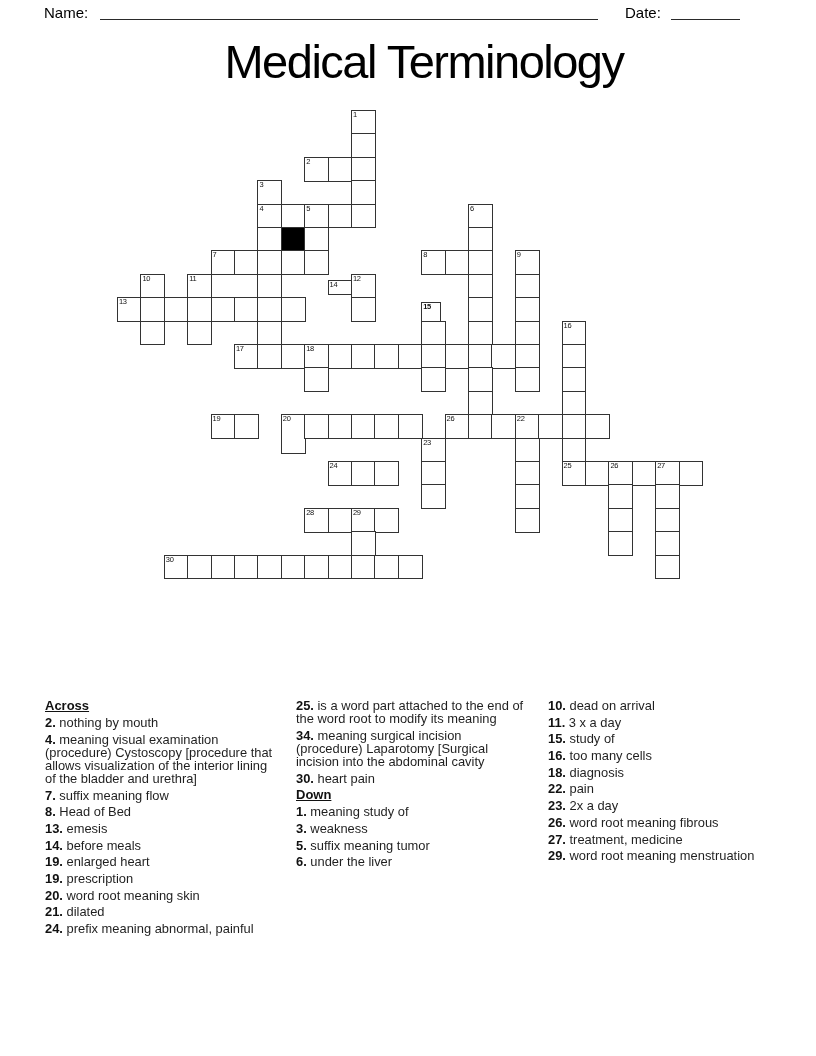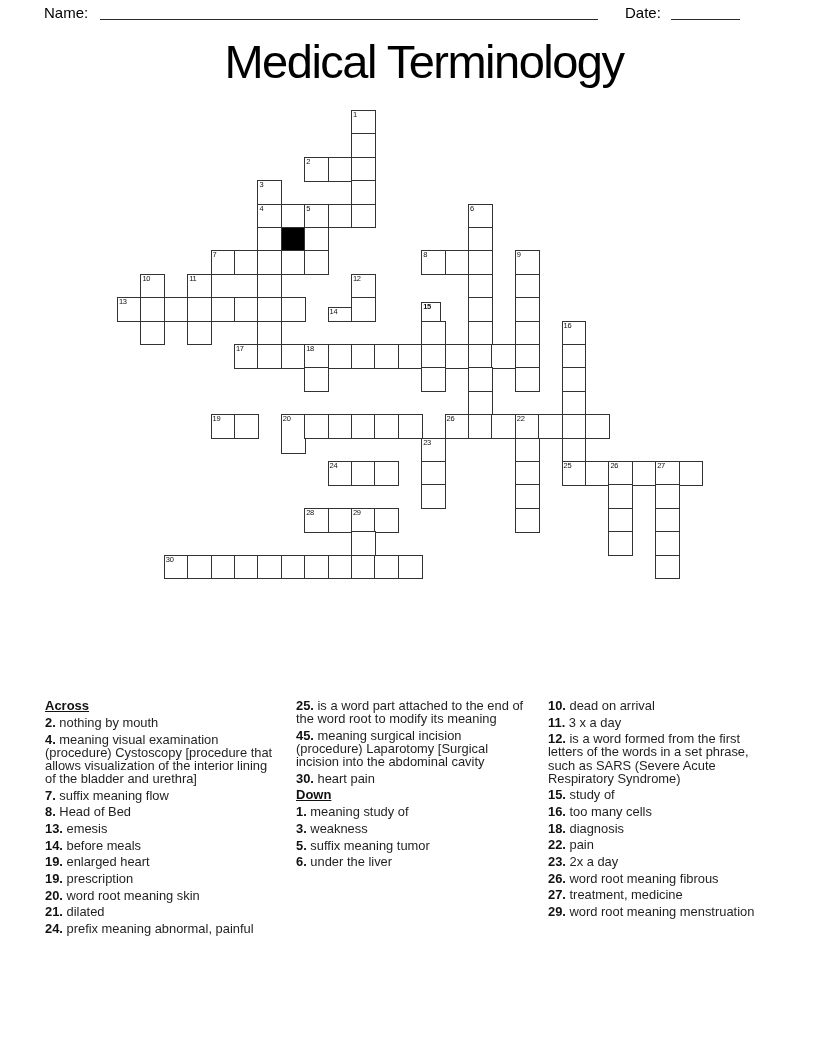--- a/index.html
+++ b/index.html
@@ -115,21 +115,21 @@
     <div class="cell" style="left: 117px; top: 297.2px; width: 24.9px; height: 24.9px;">
       <span class="cellnum">13</span>
     </div>
     <div class="cell" style="left: 140.4px; top: 297.2px; width: 24.9px; height: 24.9px;"></div>
     <div class="cell" style="left: 163.8px; top: 297.2px; width: 24.9px; height: 24.9px;"></div>
     <div class="cell" style="left: 187.2px; top: 297.2px; width: 24.9px; height: 24.9px;"></div>
     <div class="cell" style="left: 210.6px; top: 297.2px; width: 24.9px; height: 24.9px;"></div>
     <div class="cell" style="left: 234px; top: 297.2px; width: 24.9px; height: 24.9px;"></div>
     <div class="cell" style="left: 257.4px; top: 297.2px; width: 24.9px; height: 24.9px;"></div>
     <div class="cell" style="left: 280.8px; top: 297.2px; width: 24.9px; height: 24.9px;"></div>
-    <div class="cell" style="left: 327.6px; top: 307px; width: 24.9px; height: 15px; padding-left: 8px;">
+    <div class="cell" style="left: 327.6px; top: 280px; width: 24.9px; height: 15px; padding-left: 8px;">
       <span class="cellnum">14</span>
     </div>
     <div class="cell" style="left: 351px; top: 297.2px; width: 24.9px; height: 24.9px;"></div>
     <div class="cell" style="left: 421.2px; top: 302px; width: 20px; height: 24.9px; font-weight: bold;">
       <span class="cellnum">15</span>
     </div>
     <div class="cell" style="left: 468px; top: 297.2px; width: 24.9px; height: 24.9px;"></div>
     <div class="cell" style="left: 514.8px; top: 297.2px; width: 24.9px; height: 24.9px;"></div>
     <div class="cell" style="left: 140.4px; top: 320.6px; width: 24.9px; height: 24.9px;"></div>
     <div class="cell" style="left: 187.2px; top: 320.6px; width: 24.9px; height: 24.9px;"></div>
@@ -256,32 +256,31 @@
       <div class="clue"><b>13.</b> emesis</div>
       <div class="clue"><b>14.</b> before meals</div>
       <div class="clue"><b>19.</b> enlarged heart</div>
       <div class="clue"><b>19.</b> prescription</div>
       <div class="clue"><b>20.</b> word root meaning skin</div>
       <div class="clue"><b>21.</b> dilated</div>
       <div class="clue"><b>24.</b> prefix meaning abnormal, painful</div>
     </div>
     <div class="clue-col c2">
       <div class="clue"><b>25.</b> is a word part attached to the end of the word root to modify its meaning</div>
-      <div class="clue"><b>45.</b> meaning surgical incision (procedure) Laparotomy [Surgical incision into the abdominal cavity</div>
+      <div class="clue"><b>34.</b> meaning surgical incision (procedure) Laparotomy [Surgical incision into the abdominal cavity</div>
       <div class="clue"><b>30.</b> heart pain</div>
       <div class="clue-header">Down</div>
       <div class="clue"><b>1.</b> meaning study of</div>
       <div class="clue"><b>3.</b> weakness</div>
       <div class="clue"><b>5.</b> suffix meaning tumor</div>
       <div class="clue"><b>6.</b> under the liver</div>
     </div>
     <div class="clue-col c3">
       <div class="clue"><b>10.</b> dead on arrival</div>
       <div class="clue"><b>11.</b> 3 x a day</div>
-      <div class="clue"><b>12.</b> is a word formed from the first letters of the words in a set phrase, such as SARS (Severe Acute Respiratory Syndrome)</div>
       <div class="clue"><b>15.</b> study of</div>
       <div class="clue"><b>16.</b> too many cells</div>
       <div class="clue"><b>18.</b> diagnosis</div>
       <div class="clue"><b>22.</b> pain</div>
       <div class="clue"><b>23.</b> 2x a day</div>
       <div class="clue"><b>26.</b> word root meaning fibrous</div>
       <div class="clue"><b>27.</b> treatment, medicine</div>
       <div class="clue"><b>29.</b> word root meaning menstruation</div>
     </div>
   </div>

